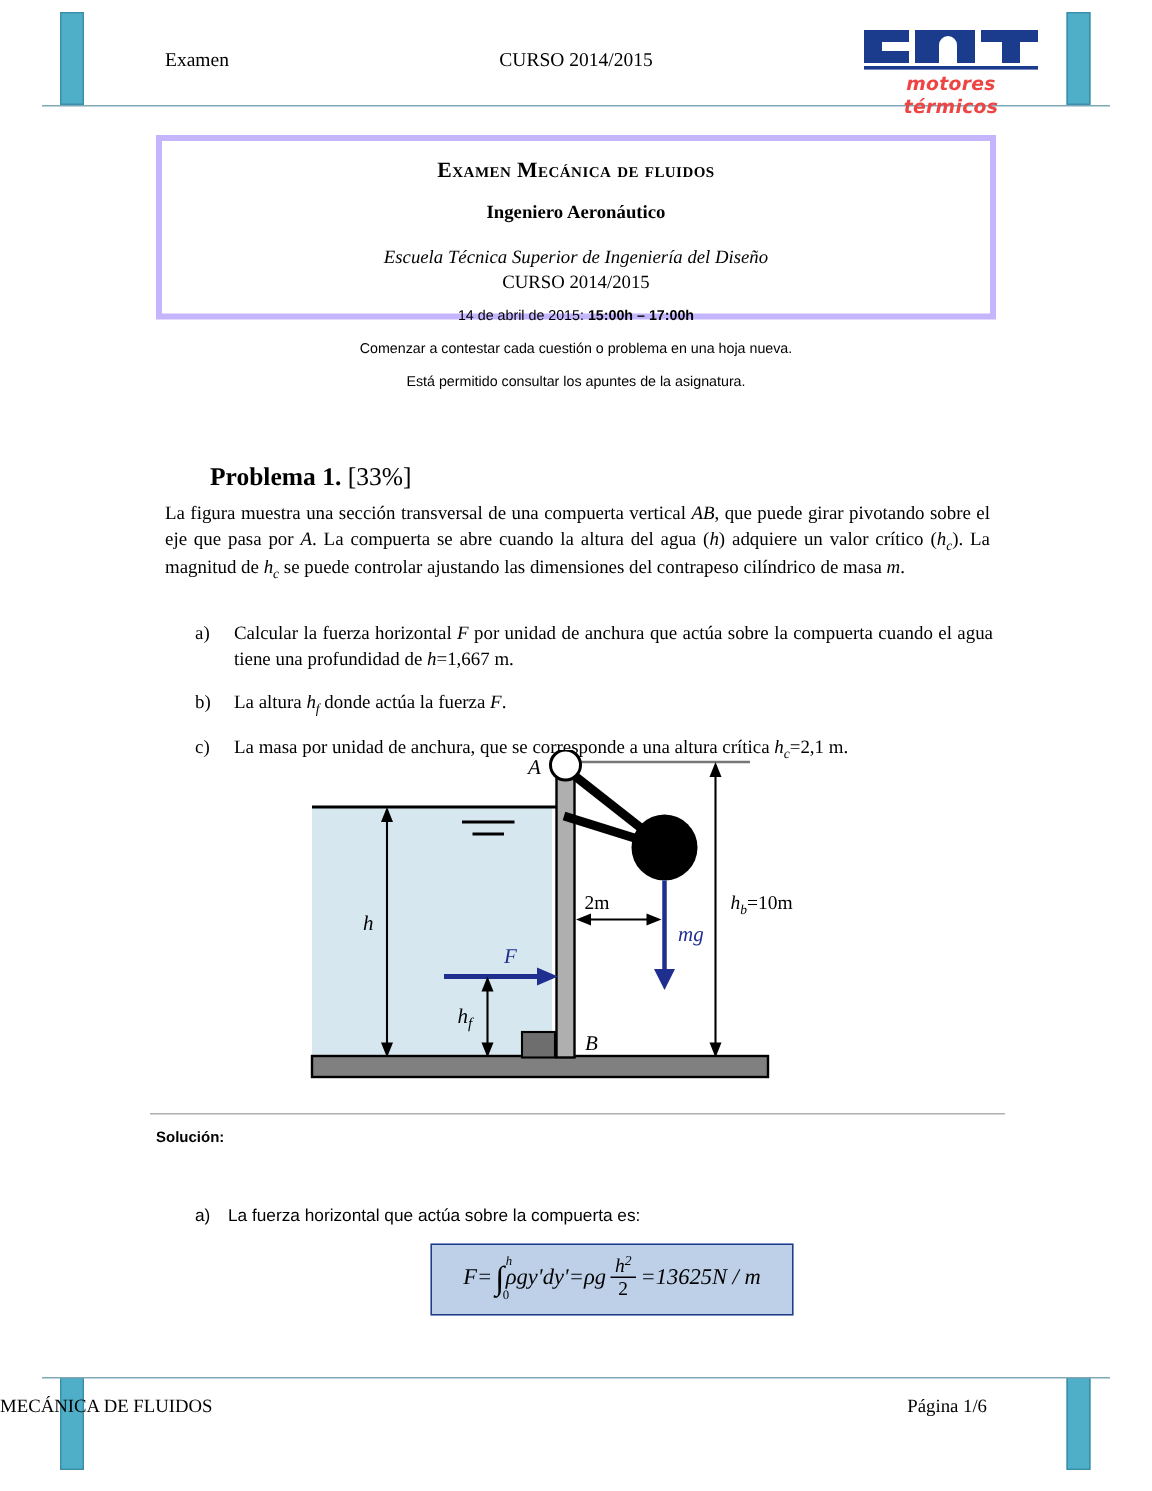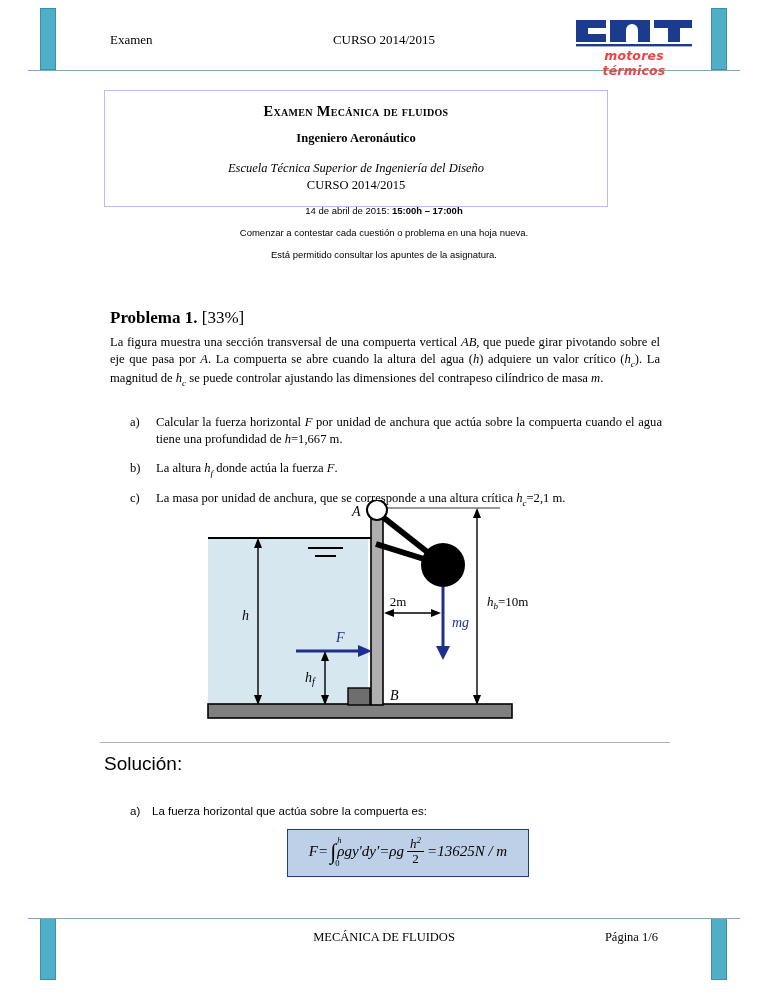--- a/index.html
+++ b/index.html
@@ -77,23 +77,23 @@
     font-weight: bold;
     font-size: 12.5px;
     color: #ef4444;
     letter-spacing: 0.2px;
   }
 
   
   .title-box {
     position: absolute;
     left: 104px; top: 90px;
-    width: 504px;
+    width: 560px;
     box-sizing: border-box;
-    border: 1px solid #c4b5fd;
+    border: 4px solid #c4b5fd;
     padding: 12px 10px 13px 10px;
     text-align: center;
   }
   .title-main {
     font-size: 14.5px;
     font-weight: bold;
     font-variant: small-caps;
     letter-spacing: 0.3px;
   }
   .title-sub {
@@ -122,21 +122,21 @@
   }
   .instructions div { margin-bottom: 11px; }
   .instructions b { font-weight: bold; }
 
   
   .problem-head {
     position: absolute;
     left: 110px; top: 308px;
     font-size: 17px;
   }
-  .problem-head .pnum { font-weight: bold; }
+  .problem-head .pnum { font-weight: bold; margin-left: 30px; }
   .problem-head .pct  { font-weight: normal; text-align: center; }
 
   .problem-body {
     position: absolute;
     left: 110px; top: 334px;
     width: 550px;
     font-size: 12.6px;
     line-height: 1.38;
     text-align: justify;
   }
@@ -175,21 +175,22 @@
   .divider {
     position: absolute;
     left: 100px; top: 742px;
     width: 570px; height: 0;
     border-top: 1px solid #b0b0b0;
   }
   .sol-head {
     position: absolute;
     left: 104px; top: 753px;
     font-family: "Liberation Sans", "DejaVu Sans", sans-serif;
-    font-size: 19px;
+    font-size: 10px;
+    font-weight: bold;
   }
   .sol-item {
     position: absolute;
     left: 130px; top: 805px;
     width: 530px;
     font-family: "Liberation Sans", "DejaVu Sans", sans-serif;
     font-size: 11.5px;
   }
   .sol-item .lbl {
     display: inline-block;
@@ -264,21 +265,20 @@
     position: absolute;
     left: 0; top: 930px;
     width: 768px;
     height: 24px;
     font-size: 12.5px;
   }
   .ftr-center {
     position: absolute;
     left: 0; top: 0;
     width: 768px;
-    text-align: center;
   }
   .ftr-right {
     position: absolute;
     right: 110px; top: 0;
   }
 </style>
 </head>
 <body>
 
 <div class="side-bar tl"></div>

